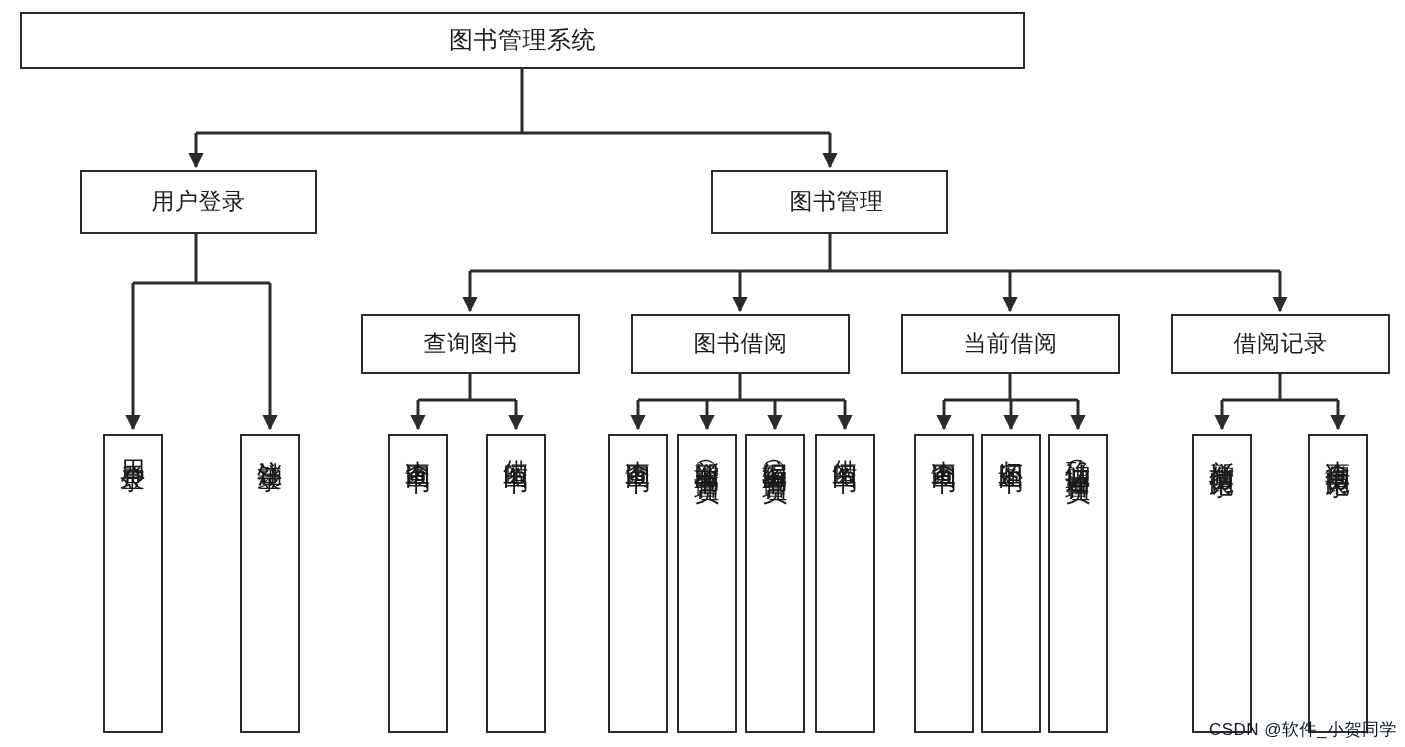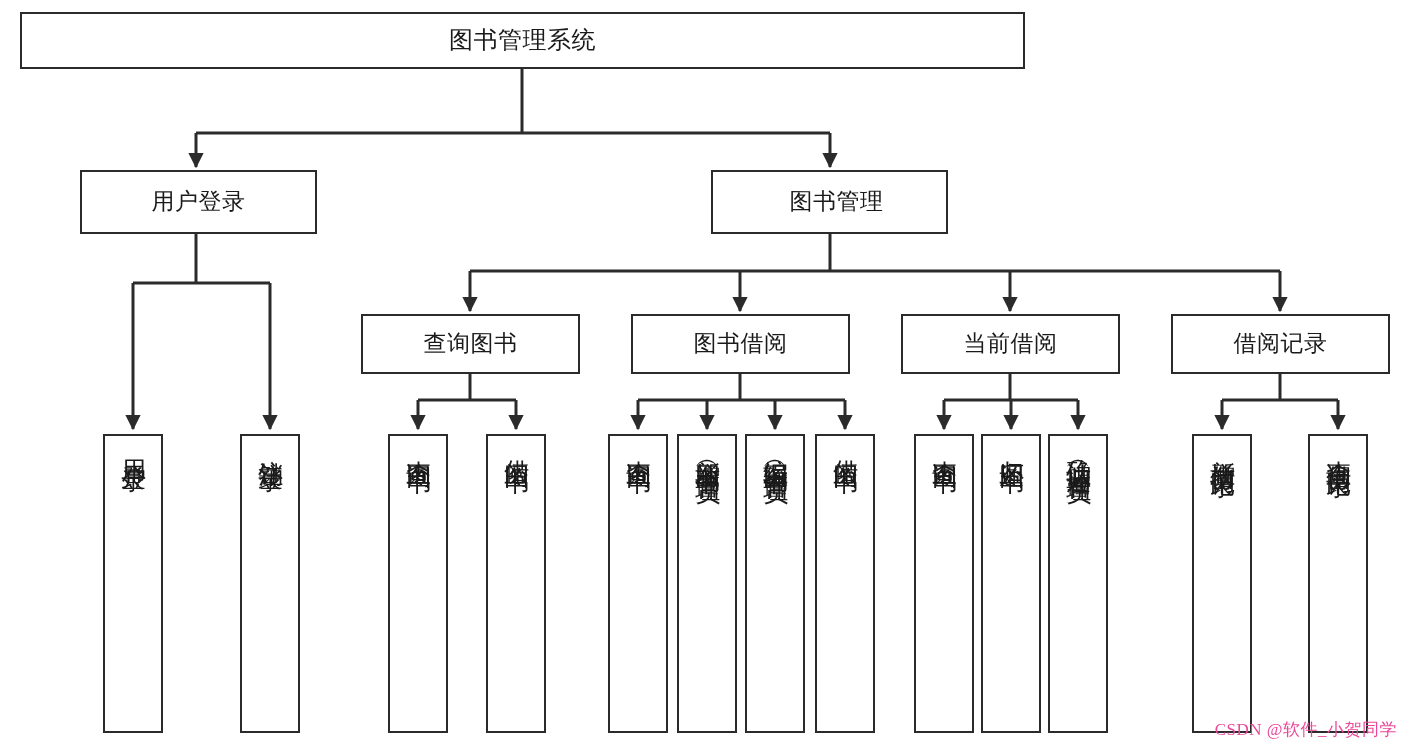--- a/index.html
+++ b/index.html
@@ -11,21 +11,20 @@
     width: 1405px;
     height: 747px;
     font-family: "Liberation Sans", "DejaVu Sans", sans-serif;
     overflow: hidden;
   }
   #diagram-root {
     position: relative;
     width: 1405px;
     height: 747px;
     background: #ffffff;
-    font-family: Liberation Serif, serif;
   }
   svg#diagram-svg {
     position: absolute;
     left: 0;
     top: 0;
     width: 1405px;
     height: 747px;
     display: block;
   }
   .node-box {
@@ -62,21 +61,21 @@
     font-size: 25px;
     line-height: 1.22;
     letter-spacing: 3px;
     white-space: nowrap;
   }
   .watermark {
     position: absolute;
     right: 8px;
     bottom: 6px;
     font-size: 17px;
-    color: #ec4899;
+    color: #0f172a;
     white-space: nowrap;
     letter-spacing: 0.5px;
     pointer-events: none;
   }
 </style>
 </head>
 <body>
 
 <div id="diagram-root">
 

